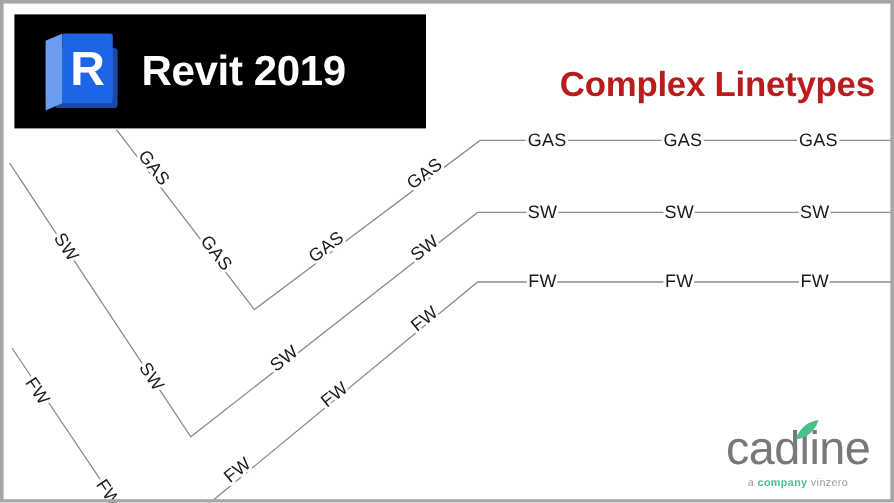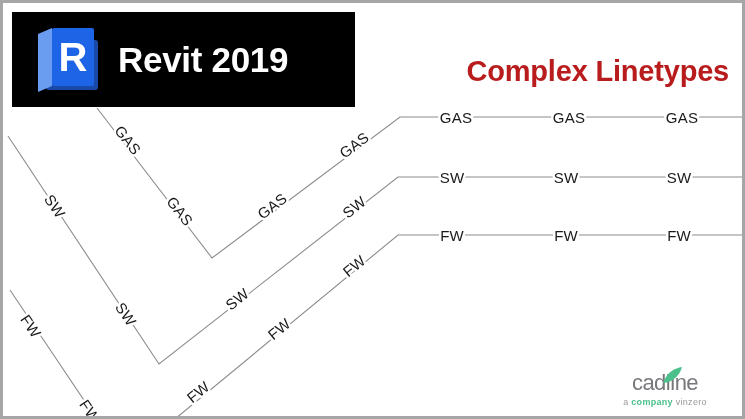--- a/index.html
+++ b/index.html
@@ -85,21 +85,21 @@
 
   
   #cadline-logo{
     position:absolute;
     right:18px;bottom:12px;
     width:124px;
     z-index:30;
     text-align:center;
   }
   #cadline-wordmark{
-    font-size:22px;
+    font-size:39px;
     color:#77787b;
     line-height:1;
     letter-spacing:-0.5px;
     position:relative;
     font-weight:normal;
   }
   #cadline-tagline{
     margin-top:3px;
     font-size:9px;
     color:#9a9a9a;

